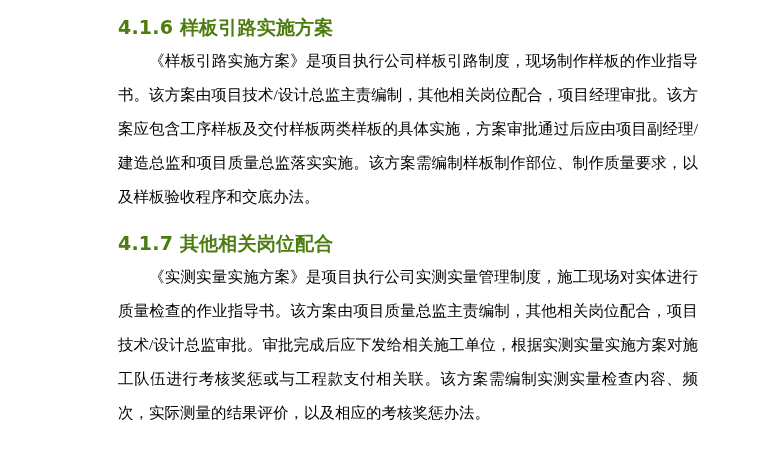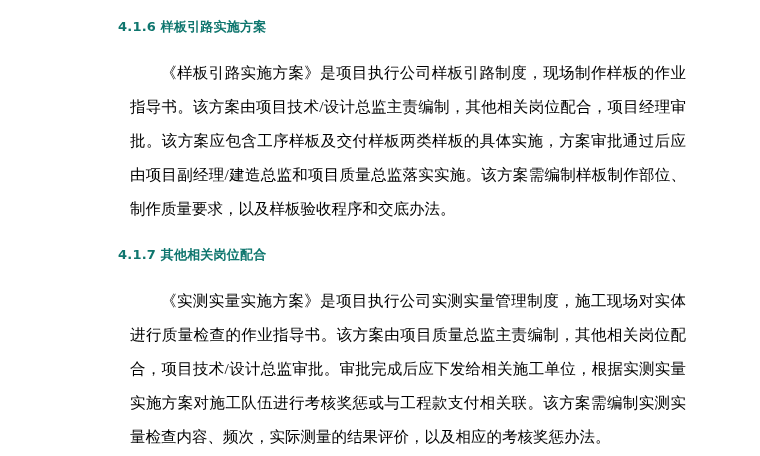--- a/index.html
+++ b/index.html
@@ -19,32 +19,32 @@
     width: 760px;
     height: 456px;
     box-sizing: border-box;
     padding: 10px 62px 0 118px;
   }
   .doc-body {
     width: 100%;
   }
   h3.heading {
     font-family: "DejaVu Sans", "Liberation Sans", sans-serif;
-    font-size: 13px;
+    font-size: 19px;
     font-weight: bold;
     line-height: 22px;
     margin: 0 0 0 0;
     padding: 6px 0 6px 0;
     letter-spacing: 0.2px;
-    color: #0f766e;
+    color: #4d7c0f;
   }
   p.para {
     font-size: 15.5px;
     line-height: 34px;
-    margin: 12px;
+    margin: 0;
     padding: 0;
     text-align: justify;
     text-justify: inter-ideograph;
     text-indent: 2em;
     color: #000;
   }
   .sec-1 { margin-bottom: 2px; }
   .sec-2 { margin-top: 12px; }
   .heading-2 { padding-top: 2px; }
 </style>

